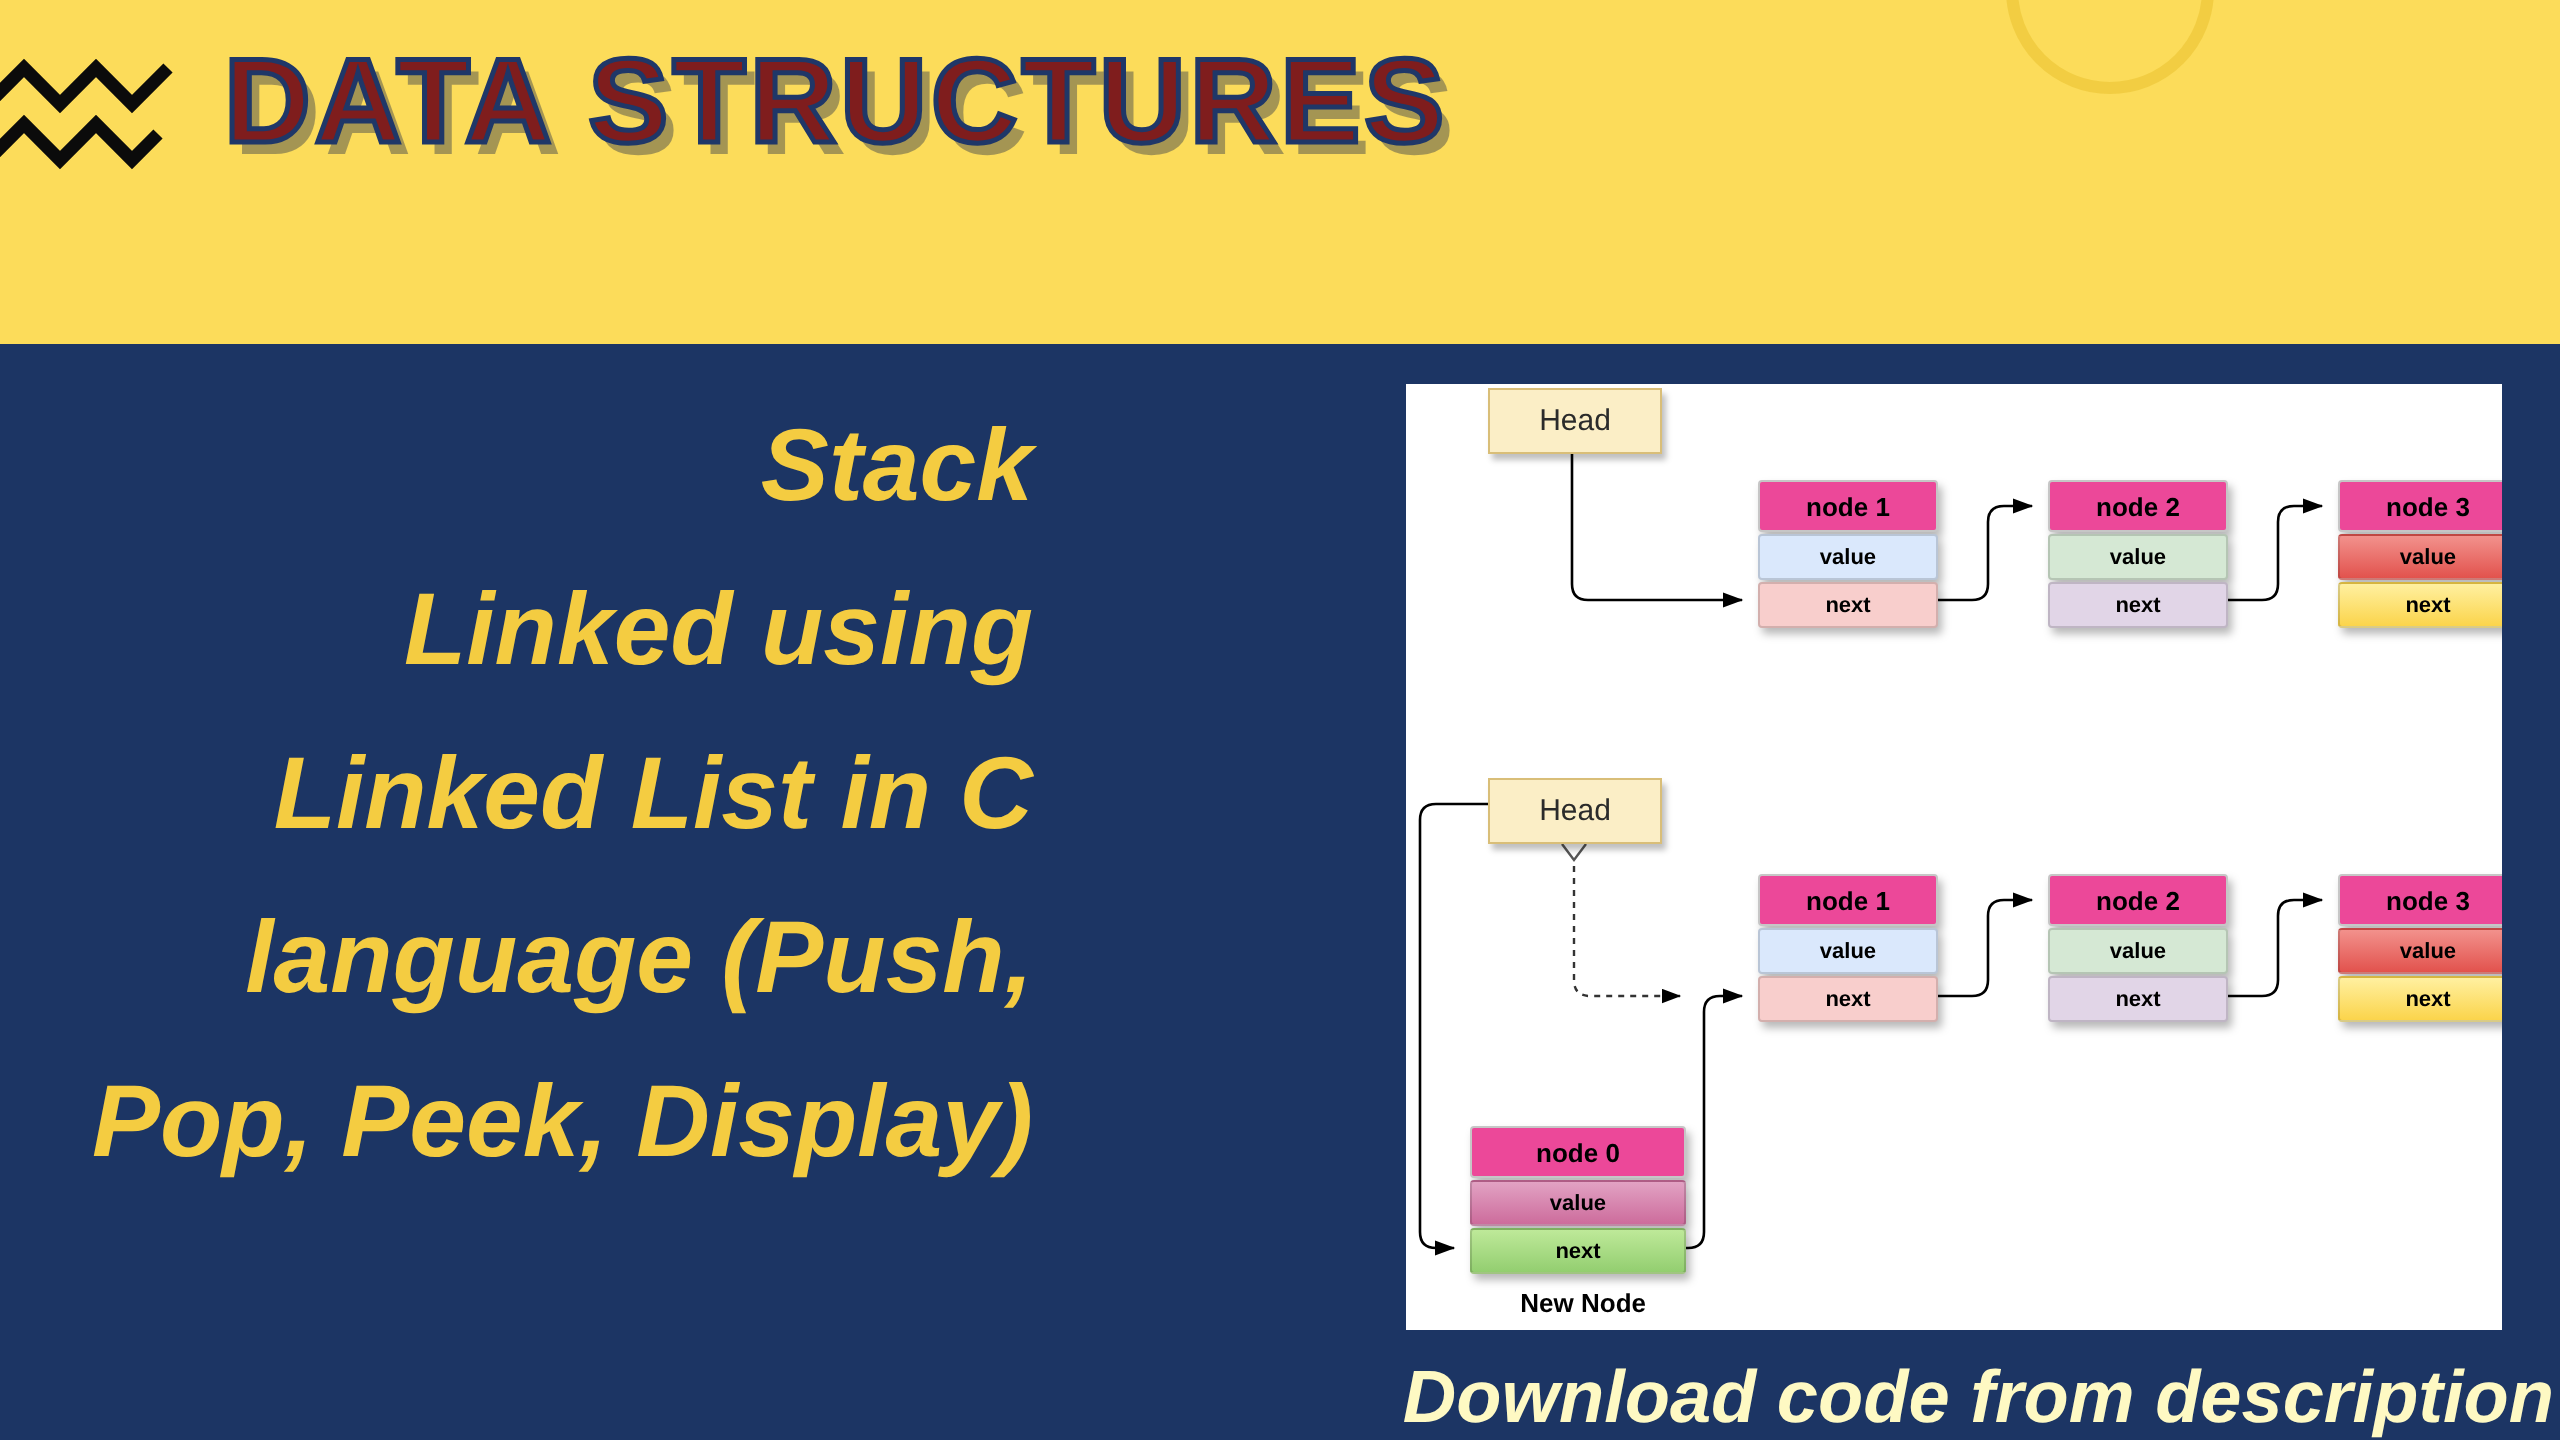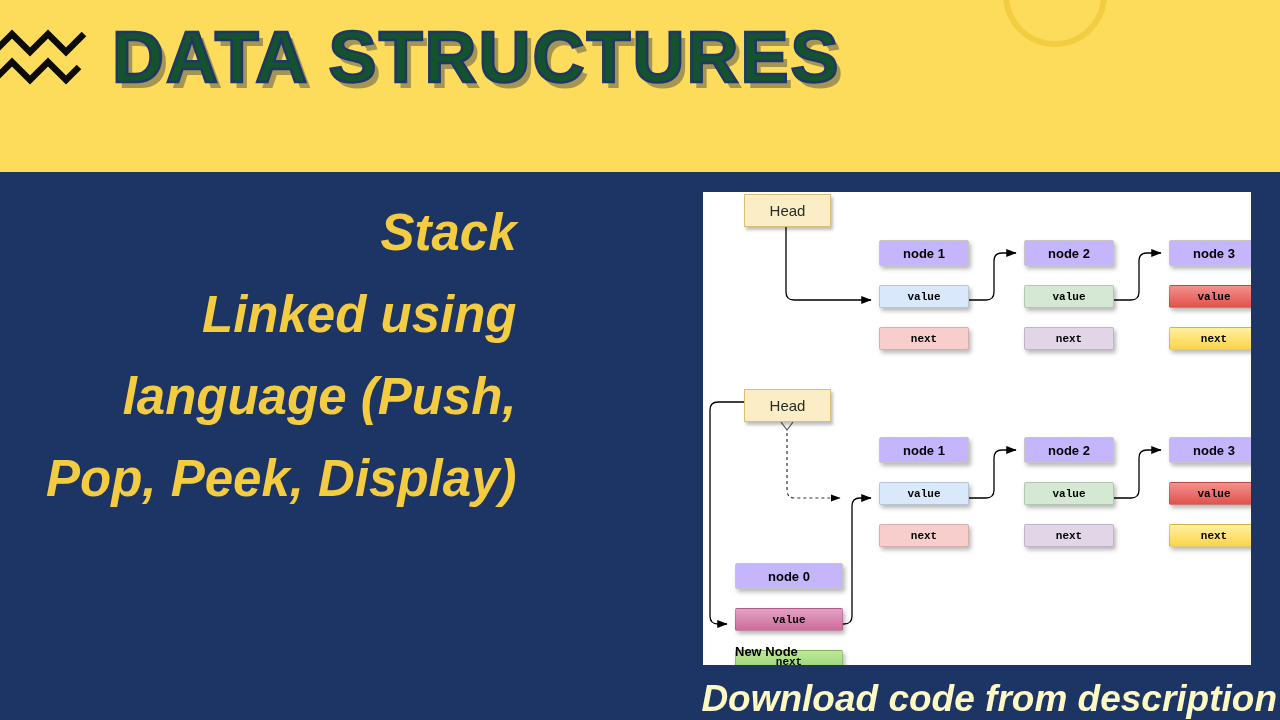--- a/index.html
+++ b/index.html
@@ -6,21 +6,21 @@
   *{box-sizing:border-box;}
   #stage{position:relative;width:1280px;height:720px;overflow:hidden;
          background:#1C3564;font-family:"Liberation Sans",sans-serif;}
 
   
   .band{position:absolute;left:0;top:0;width:1280px;height:172px;background:#FCDC5A;overflow:hidden;}
   .ring{position:absolute;left:1003px;top:-57px;width:104px;height:104px;border-radius:50%;
         border:6px solid #EFC93C;opacity:.8;}
   .zigzag{position:absolute;left:0;top:24px;}
   .main-title{position:absolute;left:112px;top:16px;width:1150px;
-        font-size:72px;font-weight:bold;letter-spacing:2px;color:#14532d;
+        font-size:60px;font-weight:bold;letter-spacing:2px;color:#7f1d1d;
         -webkit-text-stroke:2.5px #1F3768;white-space:nowrap;
         text-shadow:5px 6px 0 rgba(22,34,74,0.38);}
 
   
   .hero{position:absolute;left:46px;top:192px;font-style:italic;font-weight:bold;
         font-size:51px;line-height:82px;color:#F4CC41;letter-spacing:0px;white-space:nowrap;text-align:right;}
 
   
   .footer-note{position:absolute;right:3px;top:678px;font-style:italic;font-weight:bold;
         font-size:37px;color:#fef9c3;white-space:nowrap;}
@@ -28,43 +28,44 @@
   
   .panel{position:absolute;left:703px;top:192px;width:548px;height:473px;background:#FFFFFF;overflow:hidden;}
   .panel svg.wires{position:absolute;left:0;top:0;pointer-events:none;}
 
   .headbox{position:absolute;width:87px;height:33px;background:#FBEEC6;border:1px solid #D9BE78;
         box-shadow:2px 3px 3px rgba(0,0,0,0.25);
         font-size:15px;color:#2b2b2b;text-align:center;line-height:31px;}
 
   .node{position:absolute;width:90px;filter:drop-shadow(2px 3px 2px rgba(0,0,0,0.28));}
   .nrow{width:100%;text-align:center;font-weight:bold;color:#000;border-radius:2px;}
-  .nrow+.nrow{margin-top:19px;font-family:Liberation Mono, monospace;}
-  .nhead{height:26px;line-height:26px;font-size:13px;background:#c4b5fd;border:1px solid #C6C6C6;}
+  .nrow+.nrow{margin-top:1px;}
+  .nhead{height:26px;line-height:26px;font-size:13px;background:#ec4899;border:1px solid #C6C6C6;}
   .ncell{height:23px;line-height:23px;font-size:11px;border:1px solid rgba(0,0,0,0.15);}
 
-  .caption{position:absolute;font-weight:bold;font-size:13px;color:#000;text-align:left;}
+  .caption{position:absolute;font-weight:bold;font-size:13px;color:#000;text-align:right;}
 </style>
 </head>
 <body>
 
 <div id="stage">
 
   <div class="band">
     <div class="ring"></div>
     <svg class="zigzag" width="96" height="62" viewBox="0 0 96 62">
       <path d="M-6,28 L12,10 L30,28 L48,10 L66,28 L84,10" fill="none" stroke="#0b0b0b" stroke-width="6.5"></path>
       <path d="M-6,56 L12,38 L30,56 L48,38 L66,56 L79,43" fill="none" stroke="#0b0b0b" stroke-width="6.5"></path>
     </svg>
     <div class="main-title">DATA STRUCTURES</div>
   </div>
 
   <div class="hero">
     <div>Stack</div>
     <div>Linked using</div>
+    <div>Linked List in C</div>
     <div>language (Push,</div>
     <div>Pop, Peek, Display)</div>
   </div>
 
   <div class="footer-note">Download code from description</div>
 
   <div class="panel">
 
     <svg class="wires" width="548" height="473" viewBox="0 0 548 473">
       <defs>

